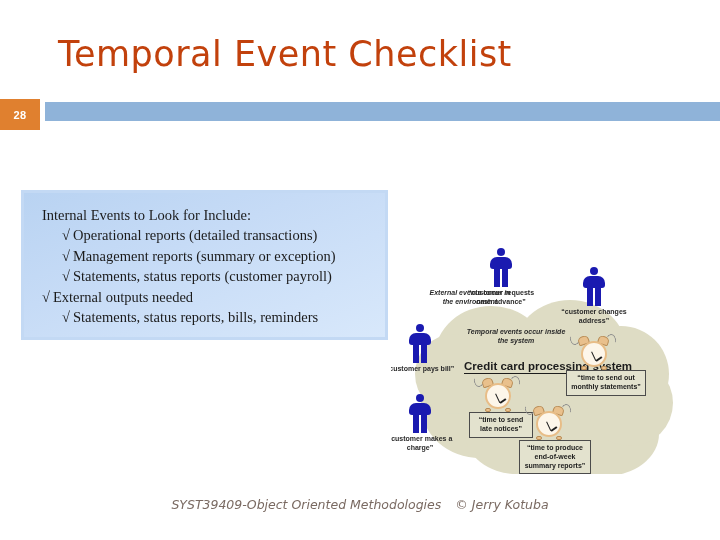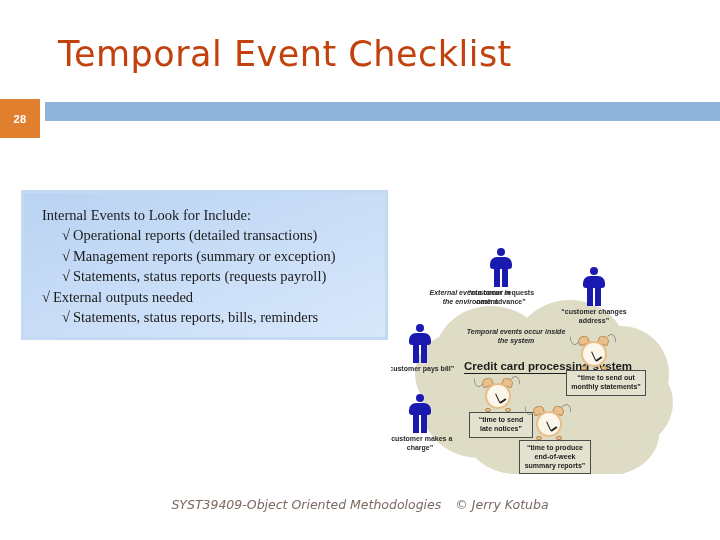--- a/index.html
+++ b/index.html
@@ -28,21 +28,21 @@
     font-weight: 400;
     white-space: nowrap;
   }
 
   
   #page-badge {
     position: absolute;
     left: 0px;
     top: 99px;
     width: 40px;
-    height: 39px;
+    height: 31px;
     background: #e0802f;
     color: #ffffff;
     font-size: 11px;
     font-weight: bold;
     display: flex;
     align-items: center;
     justify-content: center;
     letter-spacing: 0.5px;
   }
   #rule-bar {
@@ -269,21 +269,21 @@
 
       <div class="cl-line lvl2">
         <span class="cl-check">√</span><span>Operational reports (detailed transactions)</span>
       </div>
 
       <div class="cl-line lvl2">
         <span class="cl-check">√</span><span>Management reports (summary or exception)</span>
       </div>
 
       <div class="cl-line lvl2">
-        <span class="cl-check">√</span><span>Statements, status reports (requests payroll)</span>
+        <span class="cl-check">√</span><span>Statements, status reports (customer payroll)</span>
       </div>
 
       <div class="cl-line lvl1">
         <span class="cl-check">√</span><span>External outputs needed</span>
       </div>
 
       <div class="cl-line lvl2">
         <span class="cl-check">√</span><span>Statements, status reports, bills, reminders</span>
       </div>
     </div>

